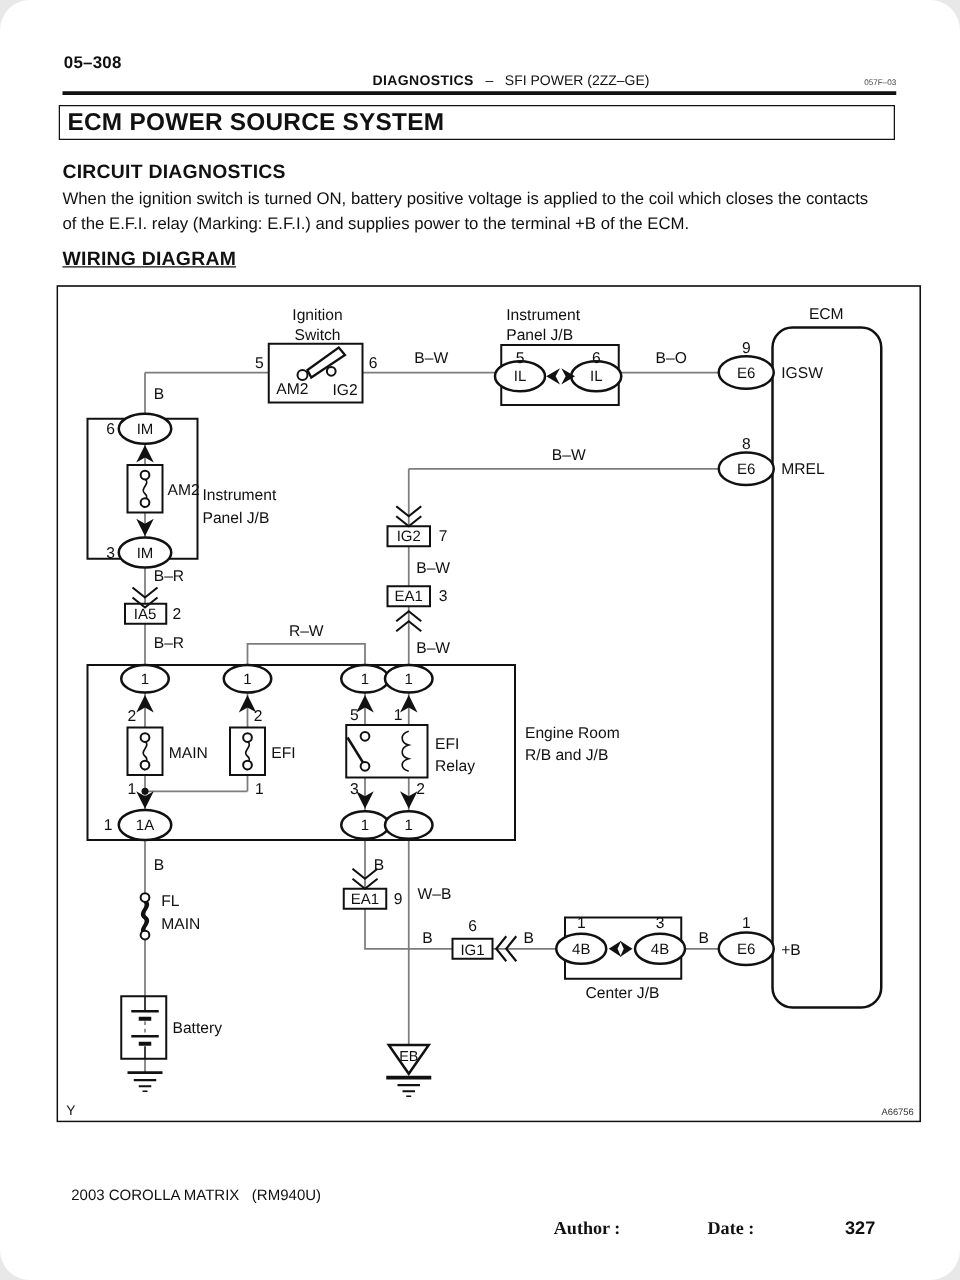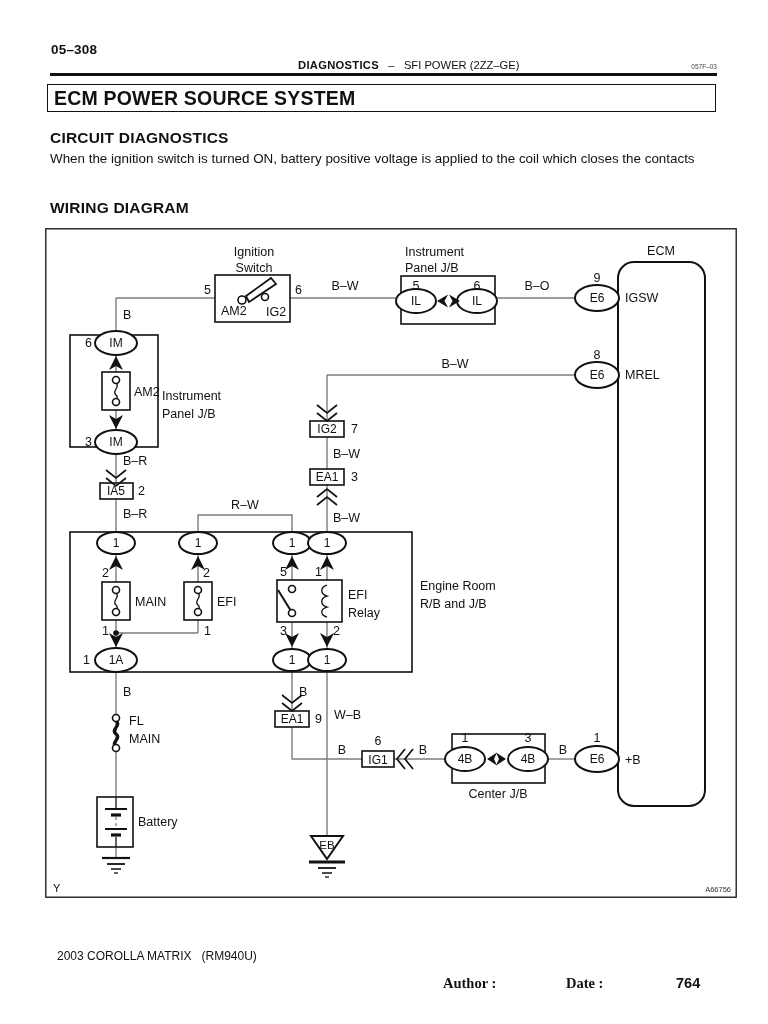--- a/index.html
+++ b/index.html
@@ -1,30 +1,30 @@
 <!DOCTYPE html>
 <html><head>
 <meta charset="utf-8">
 <style>
   html,body{margin:0;padding:0;background:#e8e8e8;}
   #page{position:relative;width:768px;height:1024px;background:#ffffff;
-        font-family:"Liberation Sans",sans-serif;color:#111;overflow:hidden;}
+        font-family:"Liberation Sans",sans-serif;color:#111;overflow:hidden;border-radius:24px;}
   .abs{position:absolute;}
   #hdr-code{left:51px;top:42px;font-size:13.5px;font-weight:bold;letter-spacing:.2px;}
   #hdr-center{left:298px;top:59px;font-size:11.2px;white-space:pre;}
   #hdr-center .b{font-weight:bold;letter-spacing:.3px;}
   #hdr-doccode{left:560px;top:63px;width:157px;text-align:right;font-size:6.5px;color:#444;}
   #hdr-rule{left:50px;top:73px;width:667px;height:2.5px;background:#111;}
   #title-box{left:47px;top:84px;width:667px;height:26px;border:1.6px solid #111;}
   #title-box div{font-size:19.5px;font-weight:bold;letter-spacing:.2px;padding:2px 0 0 6px;}
   .h2{font-size:15.5px;font-weight:bold;letter-spacing:.2px;}
   #h2-desc{left:50px;top:129px;}
   #desc-1{left:50px;top:151px;width:692px;font-size:13.4px;}
   #desc-2{left:50px;top:171px;width:692px;font-size:13.4px;}
-  #h2-wiring{left:50px;top:199px;}
+  #h2-wiring{left:50px;top:199px;text-decoration:underline;}
   #diagram{left:45px;top:228px;}
   #ftr-model{left:57px;top:949px;font-size:12px;white-space:pre;}
   #ftr-author{left:443px;top:975px;font-family:"Liberation Serif",serif;font-weight:bold;font-size:14.5px;}
   #ftr-date{left:566px;top:975px;font-family:"Liberation Serif",serif;font-weight:bold;font-size:14.5px;}
   #ftr-page{left:676px;top:975px;font-size:14.5px;font-weight:bold;}
   
   .wire{stroke:#7d7d7d;stroke-width:1.4;fill:none;}
   .wired{stroke:#7d7d7d;stroke-width:1.3;fill:none;stroke-dasharray:3 3;}
   .box{stroke:#111;stroke-width:1.6;fill:none;}
   .cbox{stroke:#111;stroke-width:1.6;fill:#fff;}
@@ -48,20 +48,21 @@
   <div class="abs" id="hdr-center"><span class="b">DIAGNOSTICS</span><span>&nbsp;&nbsp;&nbsp;</span><span>–</span><span>&nbsp;&nbsp;&nbsp;</span><span>SFI POWER (2ZZ–GE)</span></div>
   <div class="abs" id="hdr-doccode">057F–03</div>
   <div class="abs" id="hdr-rule"></div>
 
   <div class="abs" id="title-box">
     <div>ECM POWER SOURCE SYSTEM</div>
   </div>
 
   <div class="abs h2" id="h2-desc">CIRCUIT DIAGNOSTICS</div>
   <div class="abs" id="desc-1">When the ignition switch is turned ON, battery positive voltage is applied to the coil which closes the contacts</div>
+  <div class="abs" id="desc-2">of the E.F.I. relay (Marking: E.F.I.) and supplies power to the terminal +B of the ECM.</div>
   <div class="abs h2" id="h2-wiring">WIRING DIAGRAM</div>
 
   <svg class="abs" id="diagram" width="692" height="670" viewBox="0 0 692 670">
 
     <rect x="0.8" y="0.8" width="690.4" height="668.4" class="thin"></rect>
 
     <g>
       <path class="wire" d="M71,70 H170"></path>
       <path class="wire" d="M245,70 H352"></path>
       <path class="wire" d="M452,70 H530"></path>
@@ -294,14 +295,14 @@
 
     <text class="lbl mid" x="282" y="621" style="font-size:11.5px">EB</text>
 
     <text class="lbl" x="8" y="664" style="font-size:11px">Y</text>
     <text class="tiny end" x="686" y="664">A66756</text>
   </svg>
 
   <div class="abs" id="ftr-model">2003 COROLLA MATRIX   (RM940U)</div>
   <div class="abs" id="ftr-author">Author :</div>
   <div class="abs" id="ftr-date">Date :</div>
-  <div class="abs" id="ftr-page">764</div>
+  <div class="abs" id="ftr-page">327</div>
 </div>
 
 </body></html>

